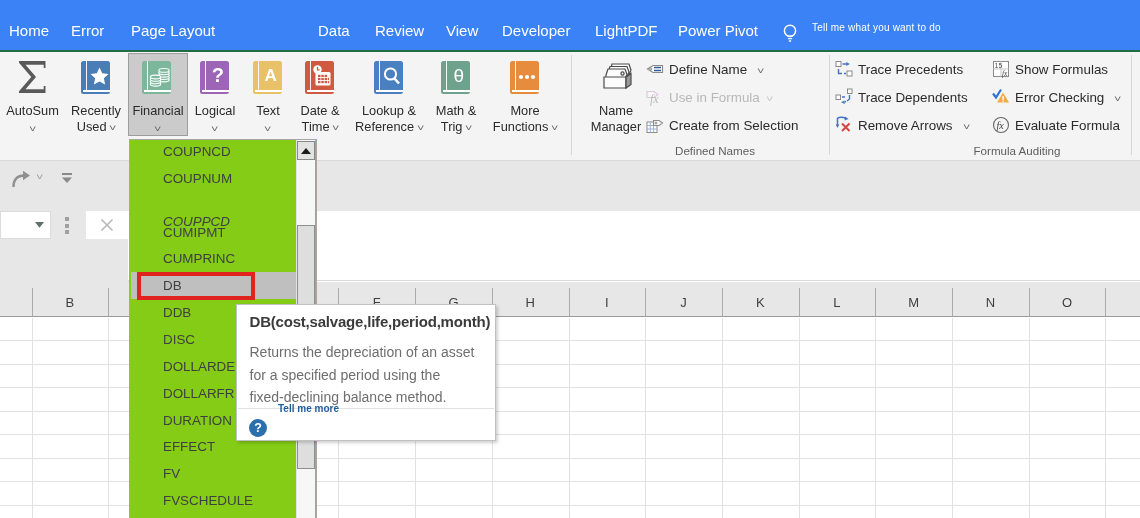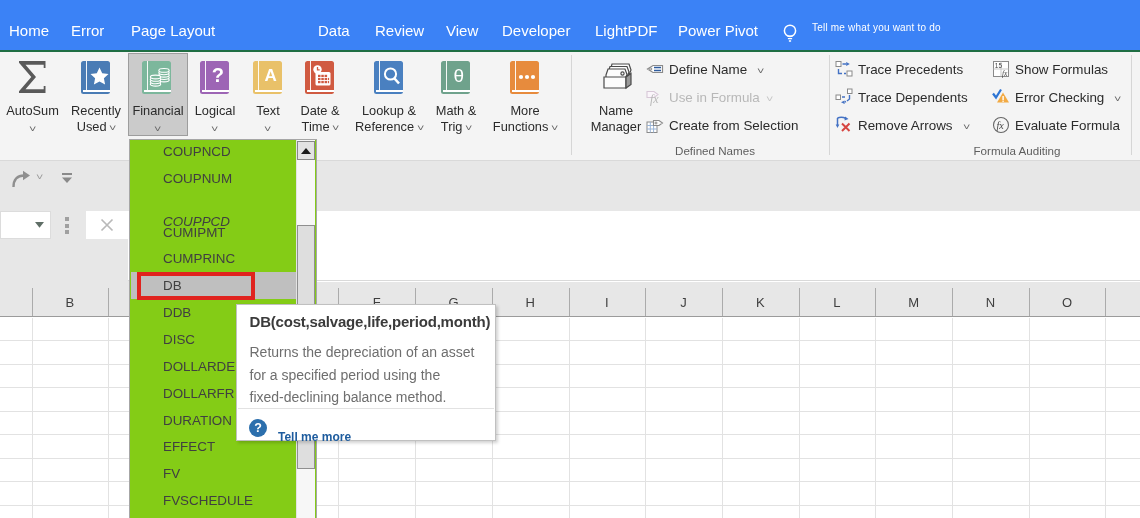--- a/index.html
+++ b/index.html
@@ -58,21 +58,21 @@
   #sbtn { position:absolute; left:0.5px; top:1px; width:18px; height:19px; background:#e3e3e3; border:1px solid #888; }
   #sbtn svg { display:block; margin:5.5px auto 0; }
   #sthumb { position:absolute; left:0.5px; top:85px; width:18px; height:244px; background:#dedede; border:1px solid #8f8f8f; }
 
   
   #tooltip { left:236px; top:304px; width:260px; height:137px; background:#fff; border:1px solid #c0c0c0; box-shadow:2px 2px 3px rgba(0,0,0,0.18); }
   #tooltip .title { position:absolute; left:12.5px; top:8px; font-size:15px; font-weight:bold; color:#3b3b3b; letter-spacing:-0.2px; }
   #tooltip .body { position:absolute; left:12.5px; top:36px; font-size:14px; line-height:22.6px; color:#6e6e6e; }
   #tooltip .hr { position:absolute; left:1px; right:1px; top:103px; height:1px; background:#e2e2e2; }
   #tooltip .q { position:absolute; left:12px; top:114px; width:18px; height:18px; border-radius:50%; background:#2c6fad; color:#fff; font-size:12.5px; font-weight:bold; text-align:center; line-height:18px; }
-  #tooltip .tm { position:absolute; left:41px; top:125px; font-size:12px; font-weight:bold; color:#1e5c9e; }
+  #tooltip .tm { position:absolute; left:41px; top:98px; font-size:10px; font-weight:bold; color:#1e5c9e; }
 </style>
 </head>
 <body>
 <div id="stage">
 
   <div id="tabbar" class="abs">
     <span class="tab" style="left:9px;">Home</span>
     <span class="tab" style="left:71px;">Error</span>
     <span class="tab" style="left:131px;">Page Layout</span>
     <span class="tab" style="left:318px;">Data</span>

